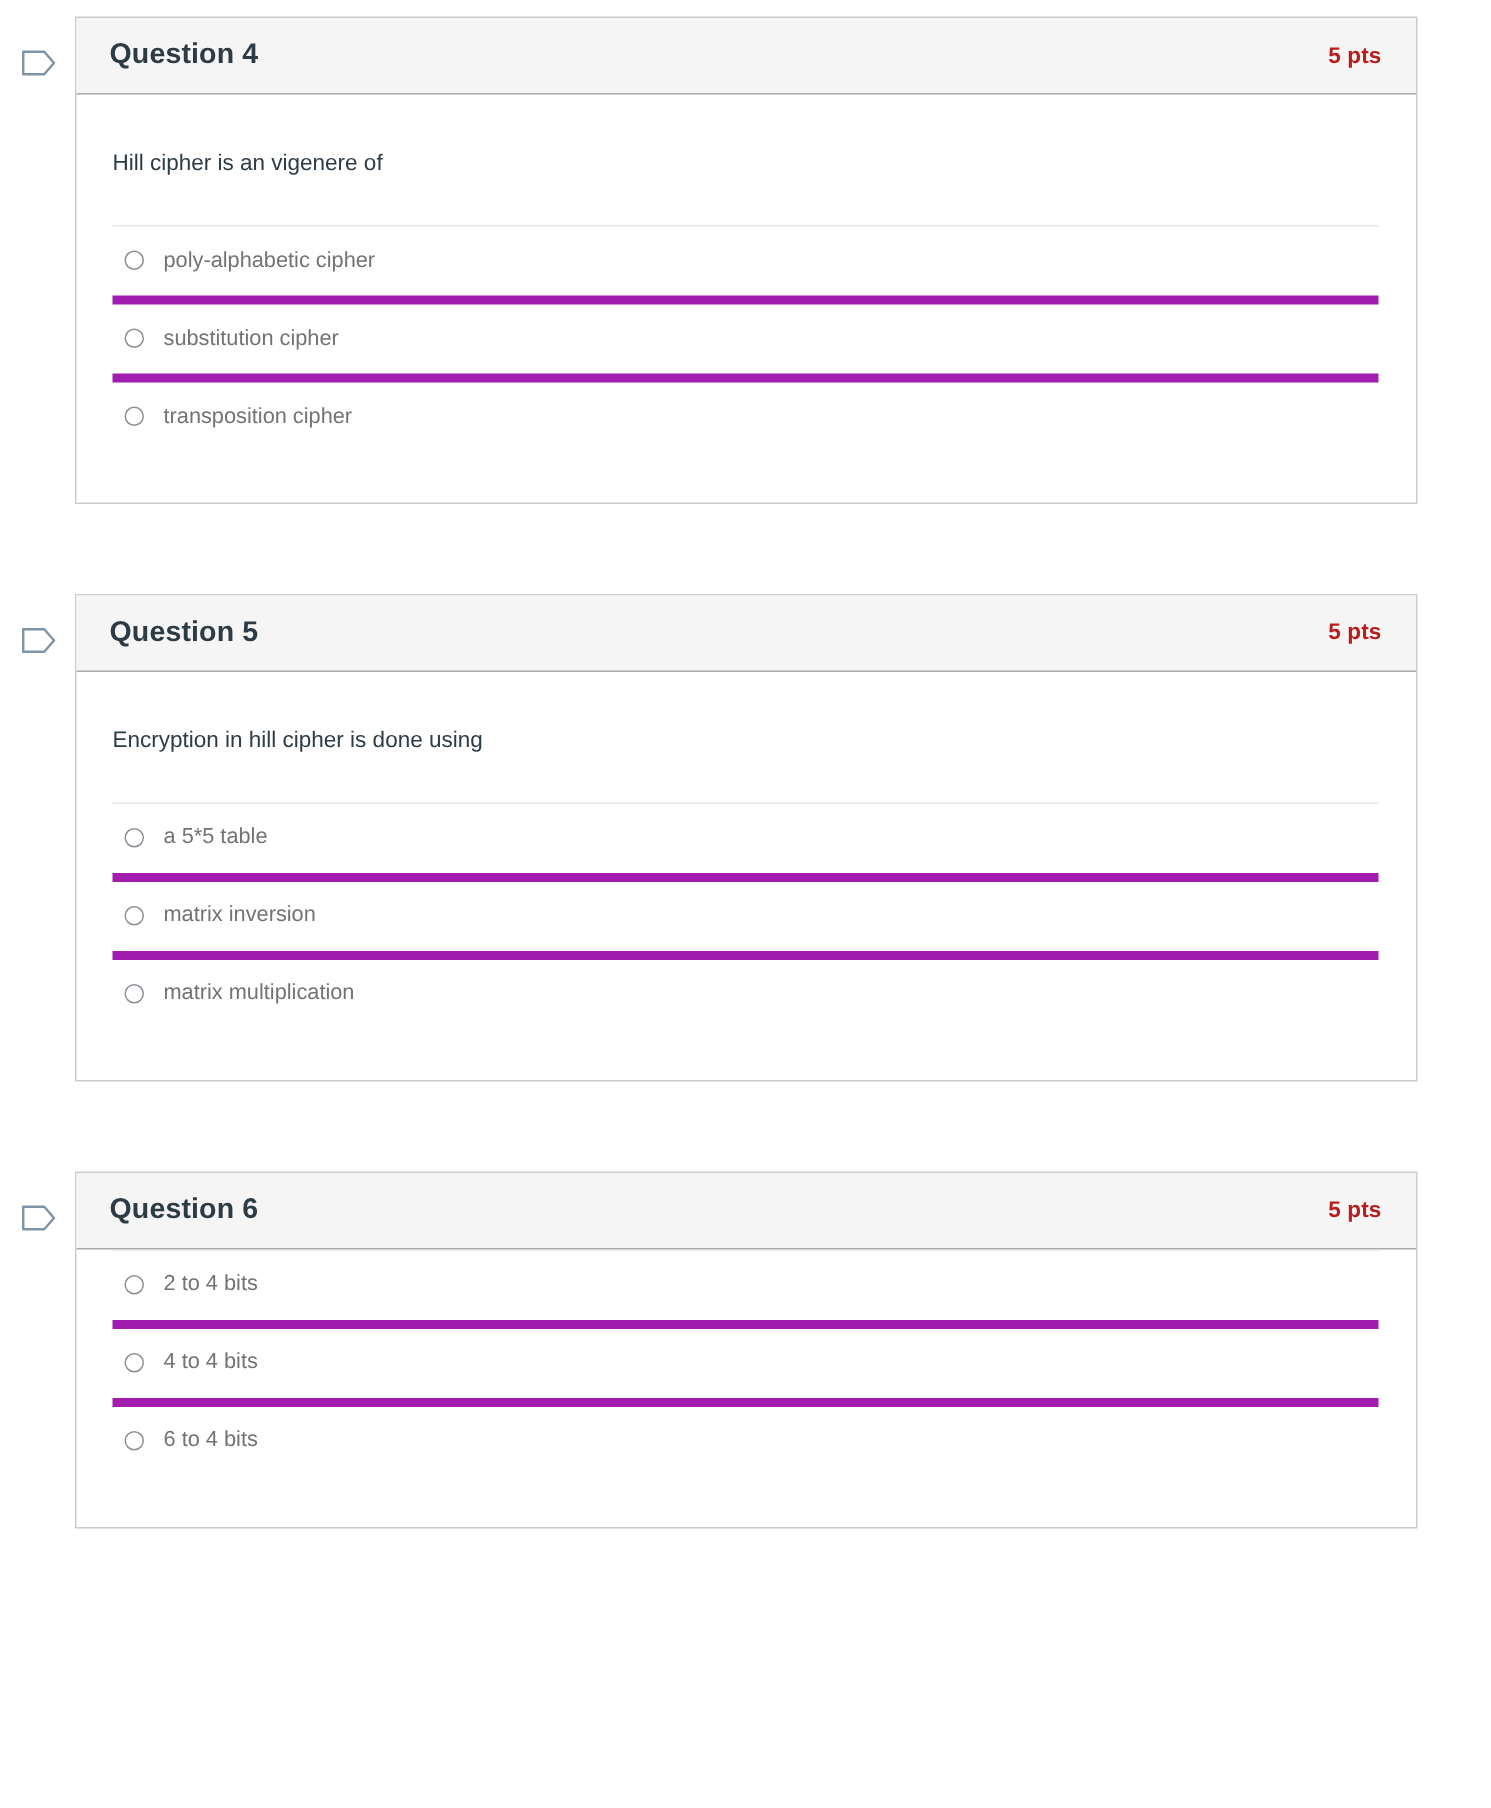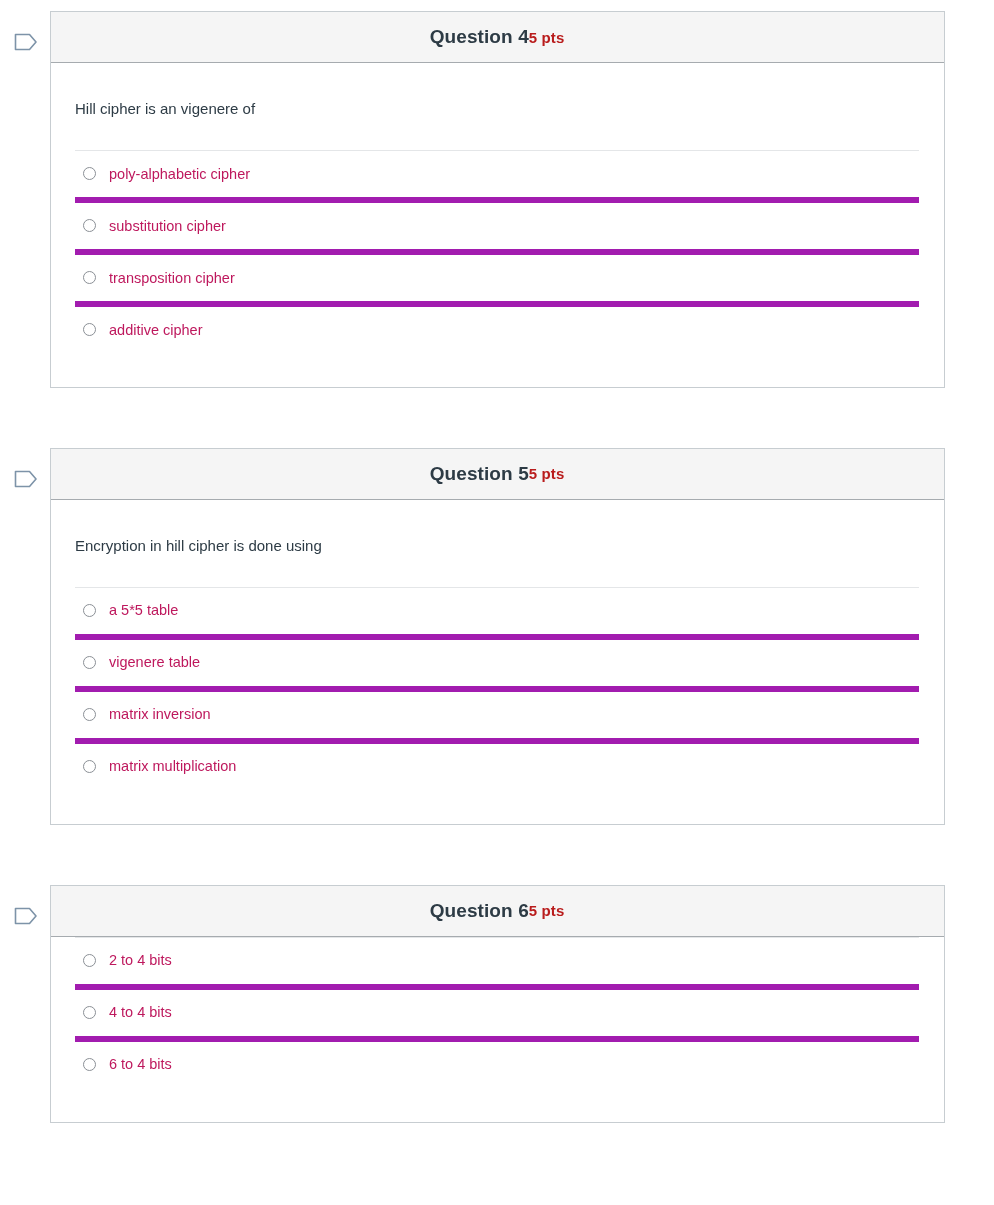--- a/index.html
+++ b/index.html
@@ -54,21 +54,21 @@
     background: #ffffff;
     box-sizing: border-box;
   }
 
   .question-header {
     background: #f5f5f5;
     border-bottom: 1px solid #a6abaf;
     height: 51px;
     display: flex;
     align-items: center;
-    justify-content: center;
+    justify-content: space-between;
     padding: 0 23px 0 22px;
     box-sizing: border-box;
   }
   .question-title {
     font-size: 19px;
     font-weight: bold;
     color: #2d3b45;
     letter-spacing: 0.1px;
   }
   .question-points {
@@ -109,21 +109,21 @@
     border: 1px solid #8b9096;
     border-radius: 50%;
     background: #ffffff;
     margin-left: 8px;
     margin-right: 13px;
     box-sizing: border-box;
     cursor: pointer;
   }
   .answer-label {
     font-size: 14.5px;
-    color: #be185d;
+    color: #737373;
     line-height: 1;
   }
 </style>
 </head>
 <body>
 
 <div class="quiz-list">
 
   <div class="question-block">
     <div class="flag-gutter">
@@ -144,24 +144,20 @@
             <span class="answer-label">poly-alphabetic cipher</span>
           </div>
           <div class="answer-row">
             <span class="radio-icon"></span>
             <span class="answer-label">substitution cipher</span>
           </div>
           <div class="answer-row">
             <span class="radio-icon"></span>
             <span class="answer-label">transposition cipher</span>
           </div>
-          <div class="answer-row">
-            <span class="radio-icon"></span>
-            <span class="answer-label">additive cipher</span>
-          </div>
         </div>
       </div>
     </div>
   </div>
 
   <div class="question-block">
     <div class="flag-gutter">
       <svg class="flag-icon" viewBox="0 0 24 20">
         <path d="M1.5 2.5 H15.5 L22 10 L15.5 17.5 H1.5 Z" fill="none" stroke="#7d93a8" stroke-width="1.6" stroke-linejoin="round"></path>
       </svg>
@@ -173,24 +169,20 @@
       </div>
       <div class="question-body">
         <div class="question-text">Encryption in hill cipher is done using</div>
         <div class="answers">
           <div class="answer-row">
             <span class="radio-icon"></span>
             <span class="answer-label">a 5*5 table</span>
           </div>
           <div class="answer-row">
             <span class="radio-icon"></span>
-            <span class="answer-label">vigenere table</span>
-          </div>
-          <div class="answer-row">
-            <span class="radio-icon"></span>
             <span class="answer-label">matrix inversion</span>
           </div>
           <div class="answer-row">
             <span class="radio-icon"></span>
             <span class="answer-label">matrix multiplication</span>
           </div>
         </div>
       </div>
     </div>
   </div>

